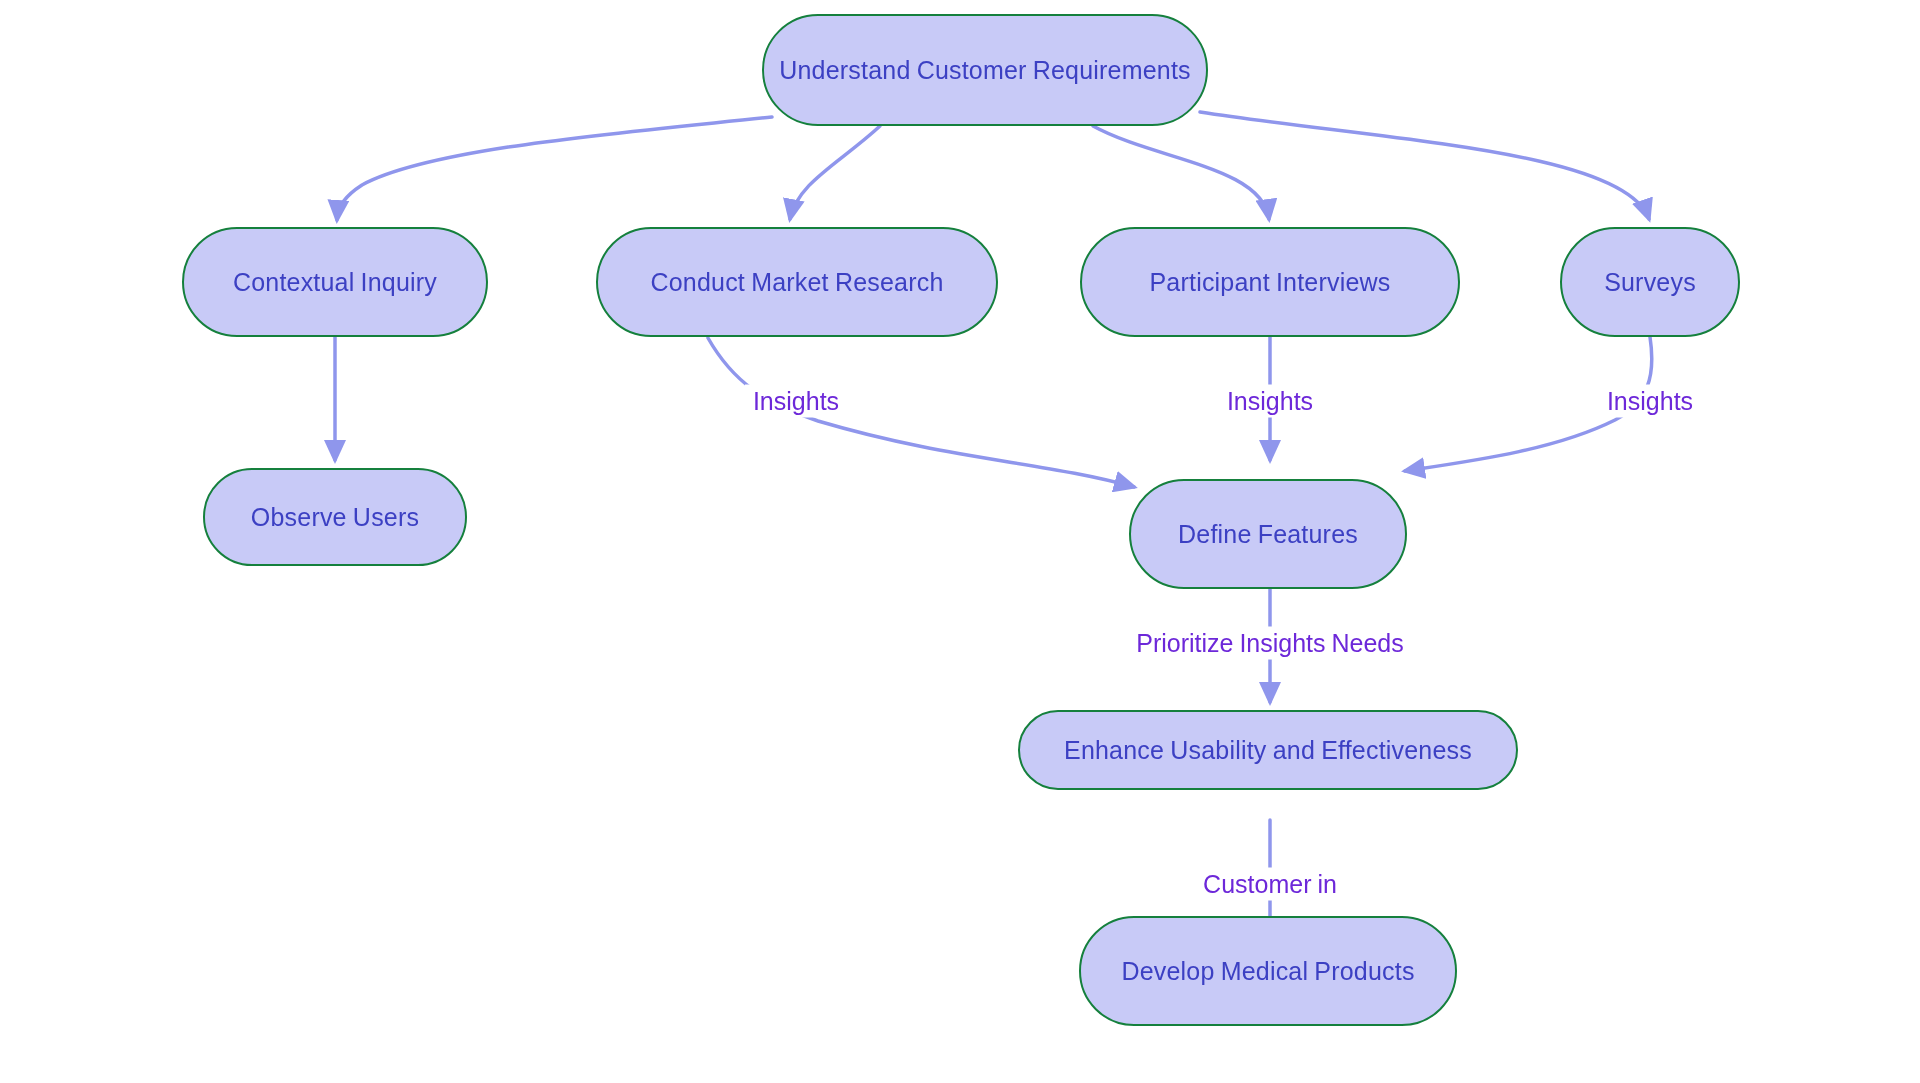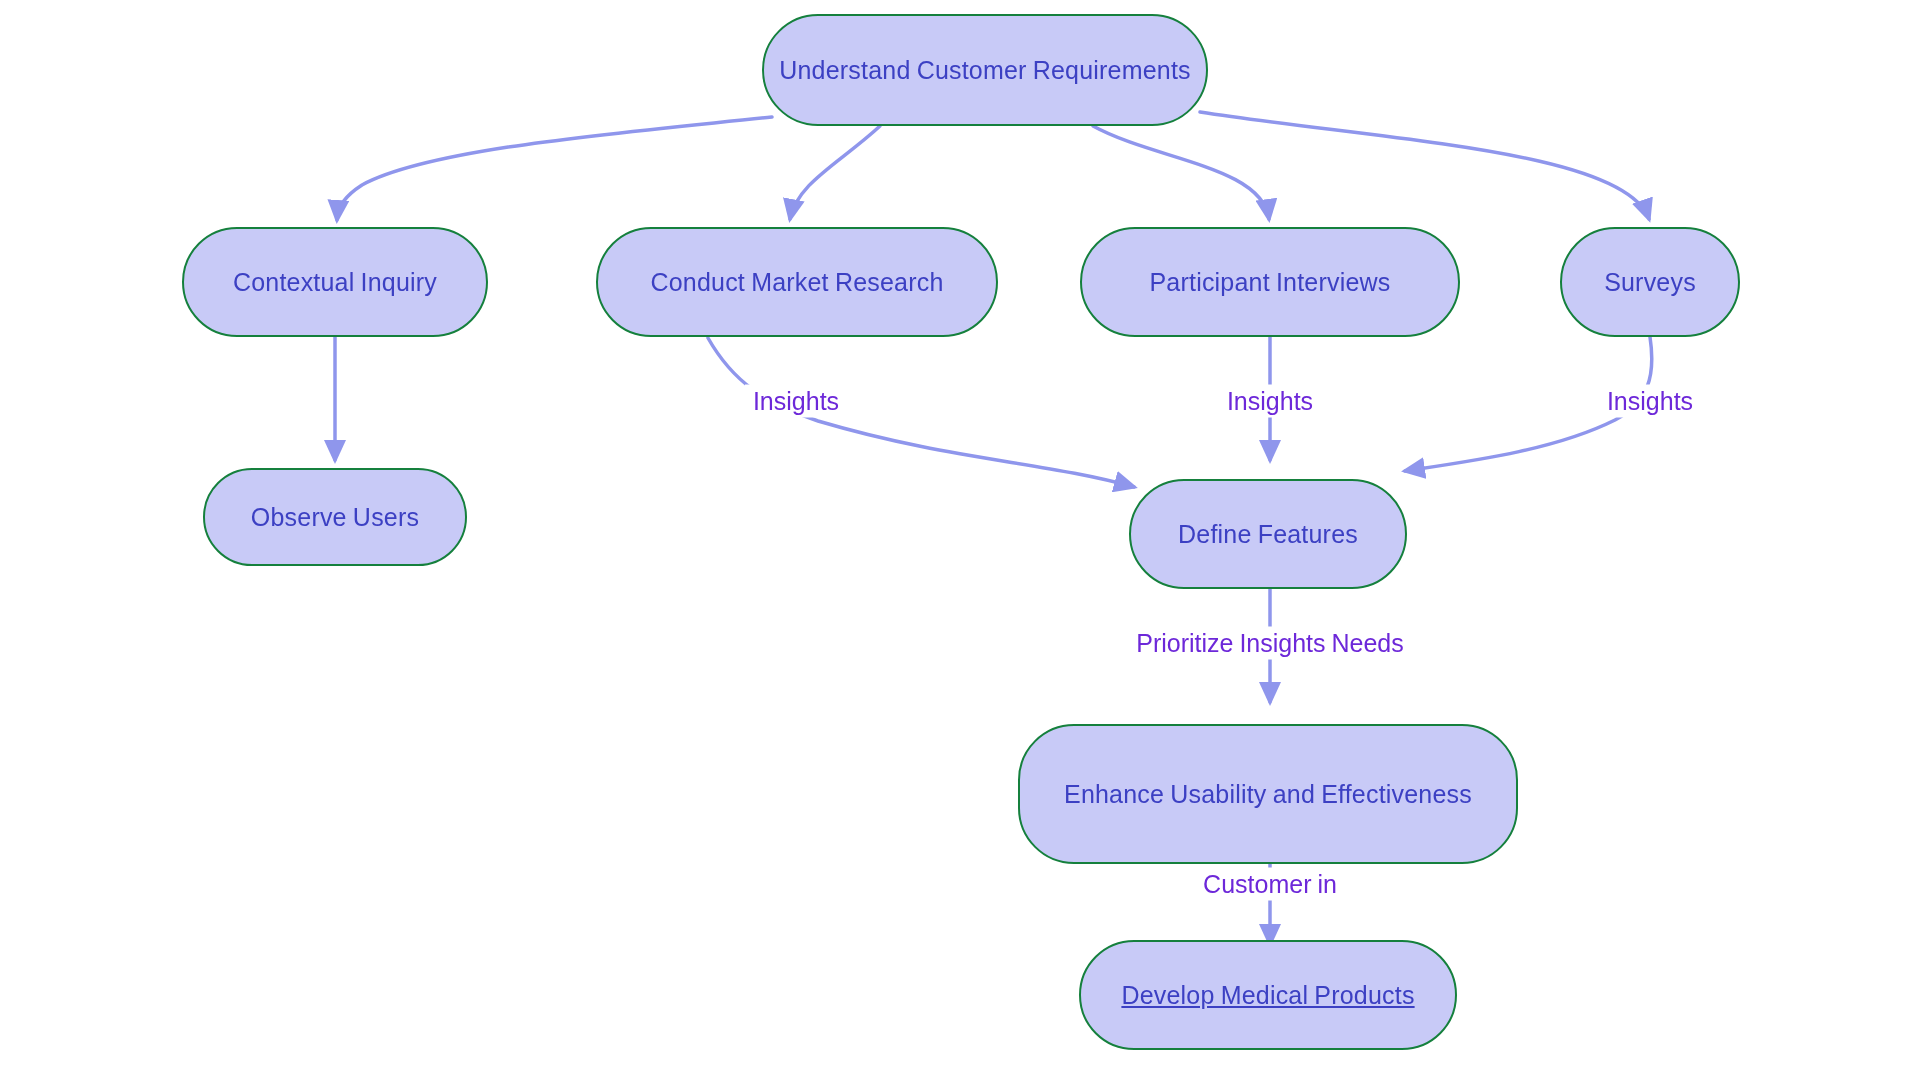--- a/index.html
+++ b/index.html
@@ -67,23 +67,23 @@
   <div class="node" style="left:1080px;top:227px;width:380px;height:110px;">Participant Interviews</div>
 
   <div class="node" style="left:596px;top:227px;width:402px;height:110px;">Conduct Market Research</div>
 
   <div class="node" style="left:1560px;top:227px;width:180px;height:110px;text-align:center;">Surveys</div>
 
   <div class="node" style="left:203px;top:468px;width:264px;height:98px;">Observe Users</div>
 
   <div class="node" style="left:1129px;top:479px;width:278px;height:110px;">Define Features</div>
 
-  <div class="node" style="left:1018px;top:710px;width:500px;height:140px;margin-top:14px;">Enhance Usability and Effectiveness</div>
+  <div class="node" style="left:1018px;top:710px;width:500px;height:80px;">Enhance Usability and Effectiveness</div>
 
-  <div class="node" style="left:1079px;top:940px;width:378px;height:110px;text-decoration:underline;">Develop Medical Products</div>
+  <div class="node" style="left:1079px;top:916px;width:378px;height:110px;">Develop Medical Products</div>
 
   <div class="edge-label" style="left:796px;top:401px;">Insights</div>
 
   <div class="edge-label" style="left:1270px;top:401px;">Insights</div>
 
   <div class="edge-label" style="left:1650px;top:401px;">Insights</div>
 
   <div class="edge-label" style="left:1270px;top:643px;">Prioritize Insights Needs</div>
 
   <div class="edge-label" style="left:1270px;top:884px;">Customer in</div>

